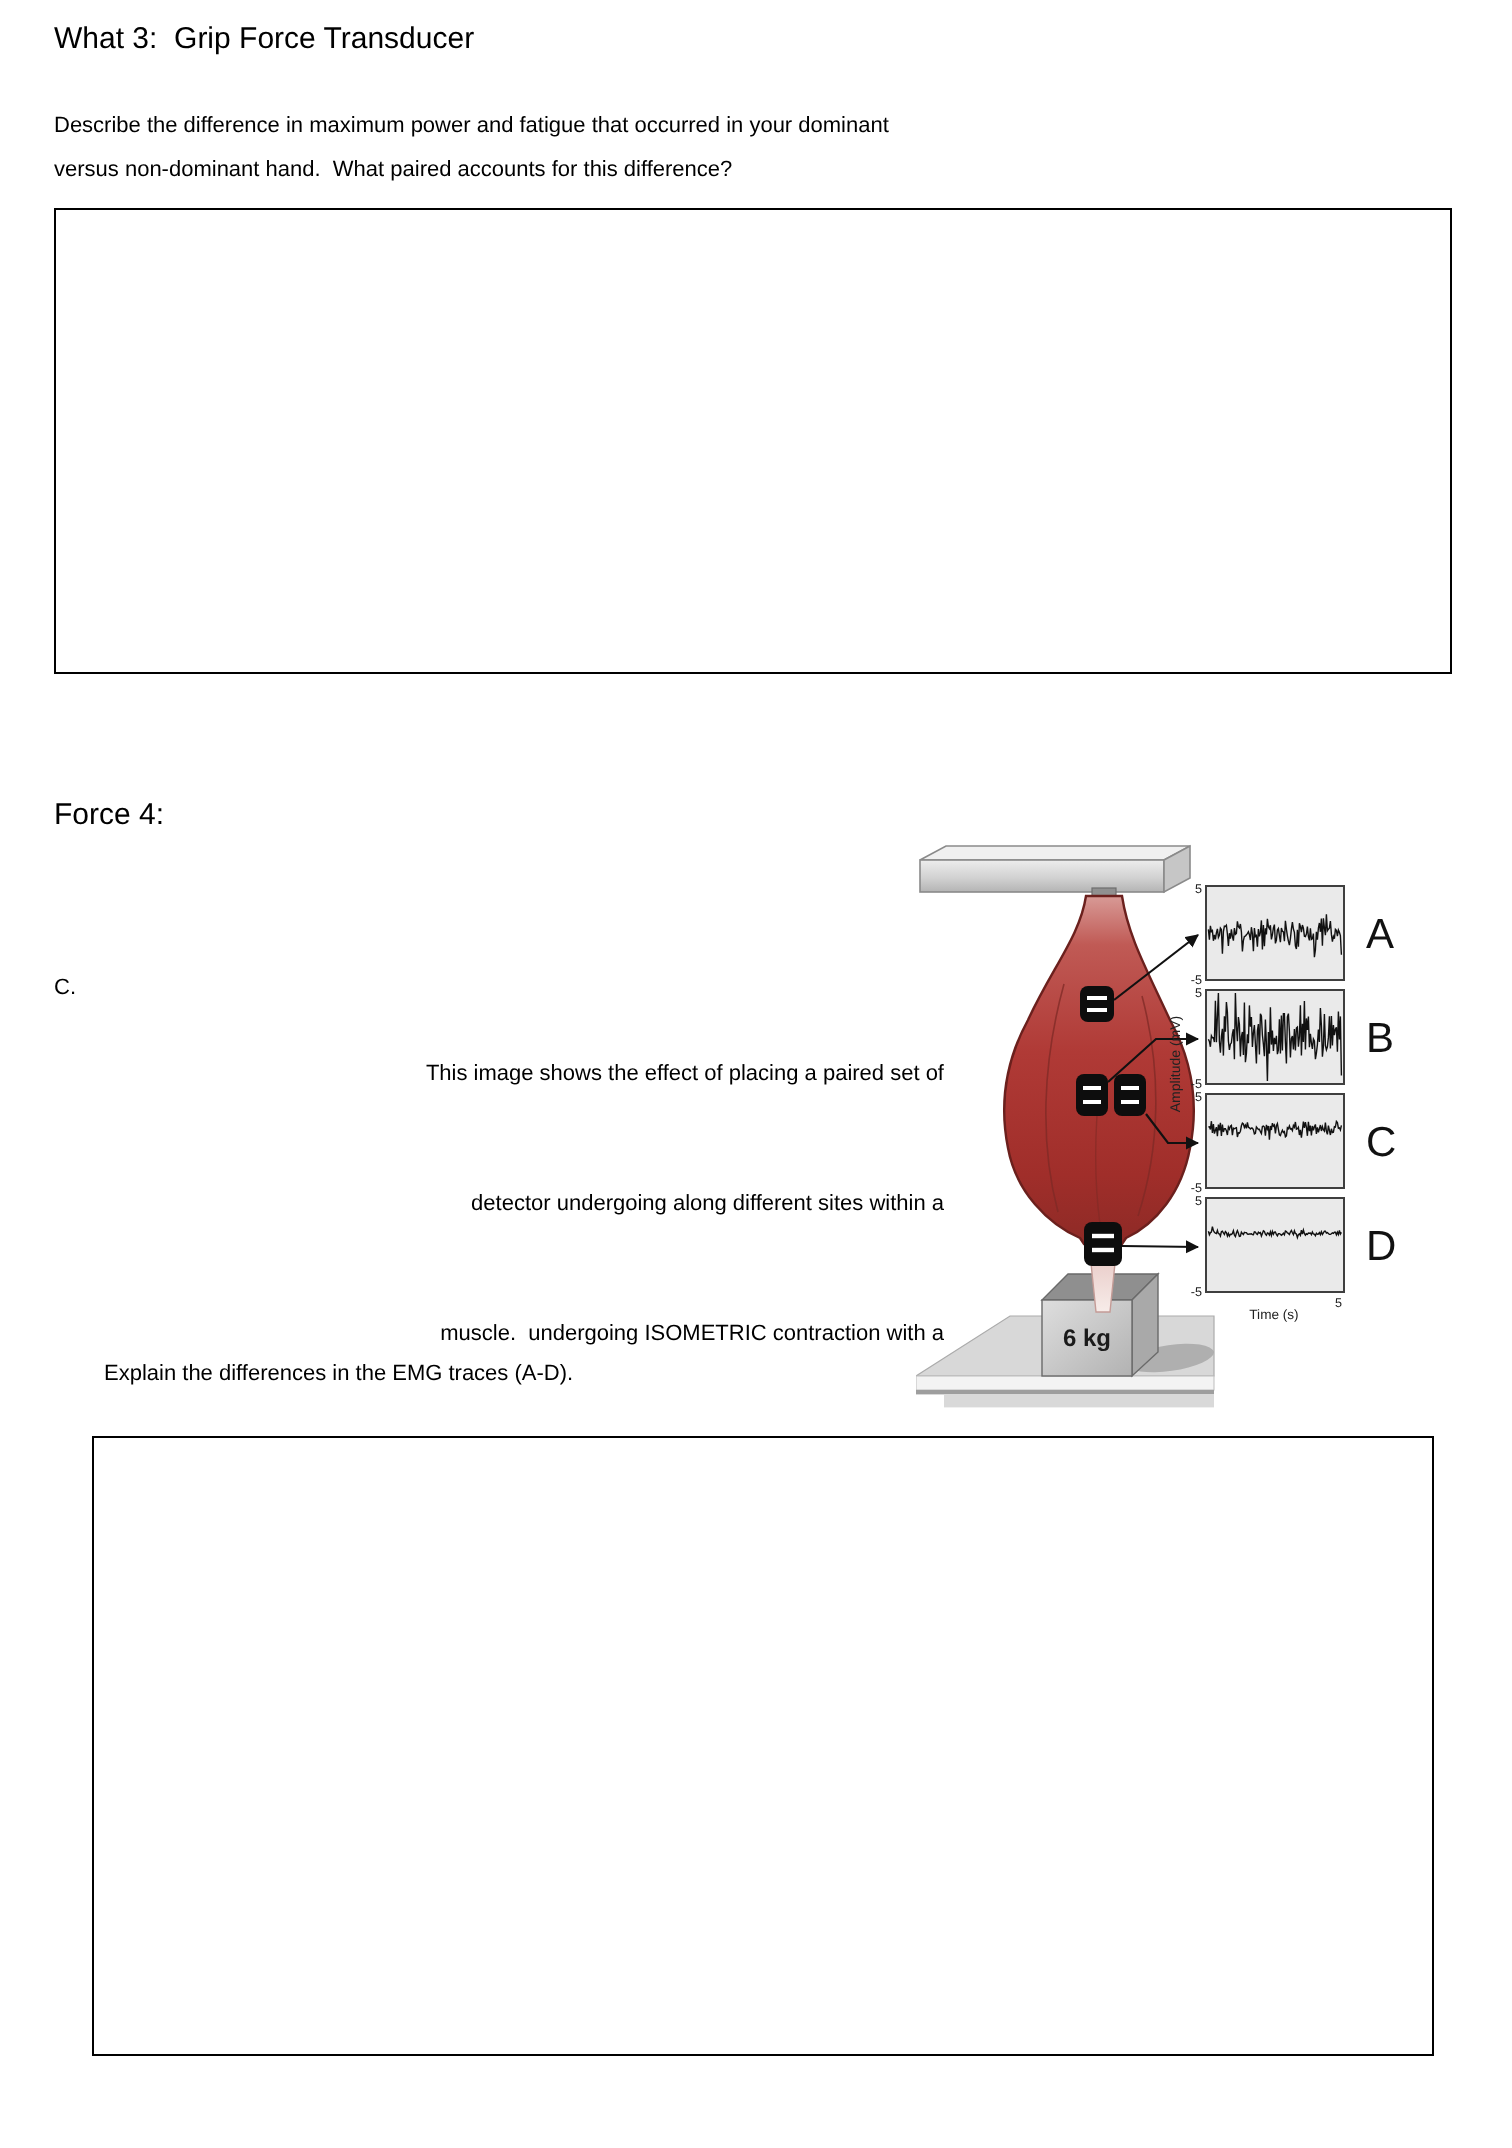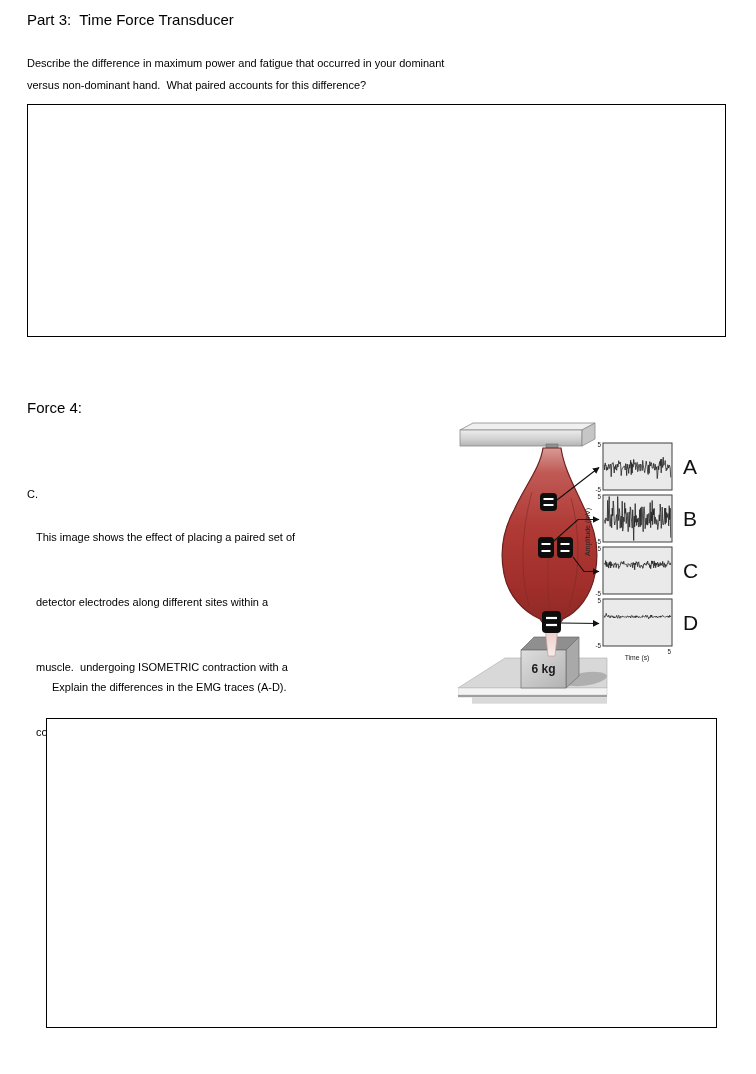--- a/index.html
+++ b/index.html
@@ -12,33 +12,33 @@
   .answer-box{position:absolute;border:1.6px solid #000;background:#fff;box-sizing:border-box;}
   .item-lines div{line-height:22px;}
   .figure-wrap{position:absolute;left:458px;top:420px;width:298px;height:292px;}
   svg text{font-family:"Liberation Sans", sans-serif;}
 </style>
 </head>
 <body>
 
 <div class="page">
 
-  <div class="txt heading" style="left:27px;top:9px;">Part 3:  Time Force Transducer</div>
+  <div class="txt heading" style="left:27px;top:9px;">What 3:  Grip Force Transducer</div>
 
   <div class="txt" style="left:27px;top:53px;width:660px;"><span>Describe the difference in maximum power and fatigue that occurred in your dominant</span><br><span>versus non-dominant hand.  What paired accounts for this difference?</span></div>
 
   <div class="answer-box" style="left:27px;top:104px;width:699px;height:233px;"></div>
 
   <div class="txt heading" style="left:27px;top:397px;">Force 4:</div>
 
   <div class="txt" style="left:27px;top:483px;line-height:22px;">C.</div>
 
-  <div class="txt item-lines" style="left:36px;top:483px;width:420px;">
+  <div class="txt item-lines" style="left:52px;top:483px;width:420px;text-align:right;">
     <div>This image shows the effect of placing a paired set of</div>
-    <div>detector electrodes along different sites within a</div>
+    <div>detector undergoing along different sites within a</div>
     <div>muscle.  undergoing ISOMETRIC contraction with a</div>
     <div>constant load.</div>
   </div>
 
   <div class="txt" style="left:52px;top:677px;">Explain the differences in the EMG traces (A-D).</div>
 
   <div class="answer-box" style="left:46px;top:718px;width:671px;height:310px;"></div>
 
   <div class="figure-wrap">
     <svg width="298" height="292" viewBox="0 0 298 292">

